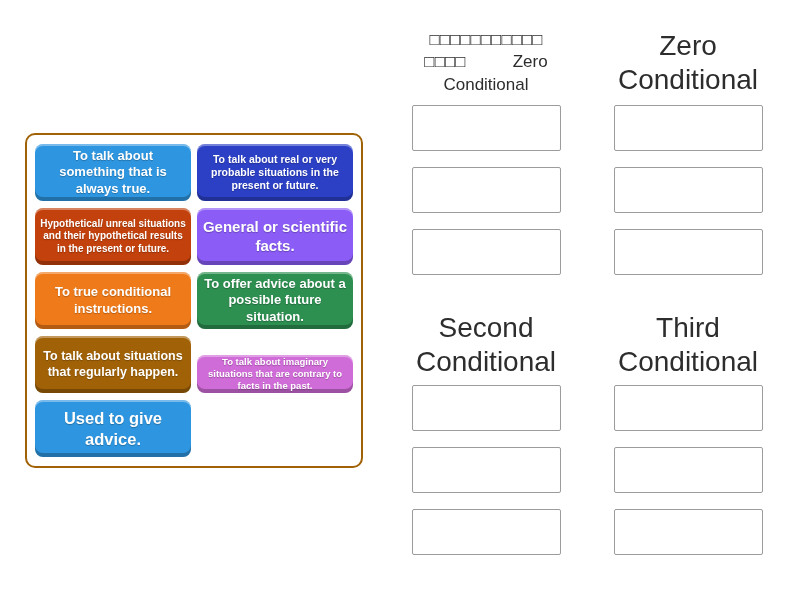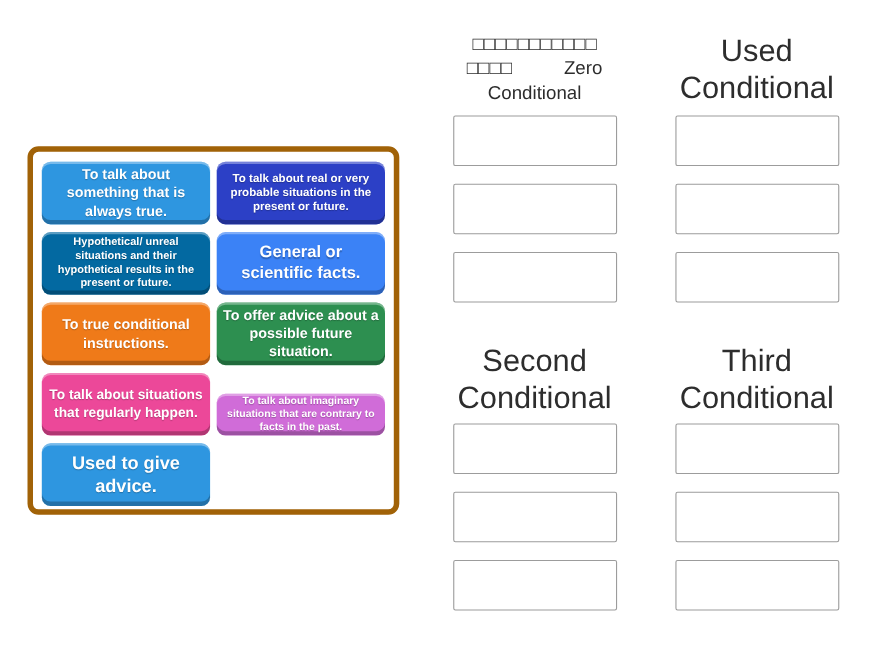--- a/index.html
+++ b/index.html
@@ -3,21 +3,21 @@
 <meta charset="utf-8">
 <style>
   html,body{margin:0;padding:0;background:#ffffff;}
   .board{
     position:relative;width:800px;height:600px;background:#ffffff;overflow:hidden;
     font-family:"Liberation Sans","DejaVu Sans",sans-serif;
   }
   
   .pool{
     position:absolute;left:25px;top:133px;width:338px;height:335px;
-    background:#ffffff;border:5px solid #a16207;border-radius:10px;
+    background:#ffffff;border:2px solid #a16207;border-radius:10px;
     box-sizing:border-box;padding:9px 8px;
     display:grid;grid-template-columns:1fr 1fr;grid-auto-rows:57px;gap:7px 6px;
   }
   .card{
     border-radius:8px;display:flex;align-items:center;justify-content:center;
     text-align:center;color:#ffffff;font-weight:700;line-height:1.25;
     padding:2px 5px;box-sizing:border-box;cursor:grab;
     box-shadow:inset 0 2px 0 rgba(255,255,255,0.35), inset 0 -4px 0 rgba(0,0,0,0.25);
     text-shadow:0 1px 1px rgba(0,0,0,0.25);
   }
@@ -52,33 +52,33 @@
 
 <div class="board">
 
   <div class="pool">
     <div class="card fs-13" style="background: rgb(46, 150, 224);">
         <span>To talk about something that is always true.</span>
       </div>
     <div class="card fs-10p5" style="background: rgb(44, 64, 198);">
         <span>To talk about real or very probable situations in the present or future.</span>
       </div>
-    <div class="card fs-10" style="background: #0369a1; align-items: center;">
+    <div class="card fs-10" style="background: #c2410c; align-items: center;">
         <span>Hypothetical/ unreal situations and their hypothetical results in the present or future.</span>
       </div>
-    <div class="card fs-15" style="background: #3b82f6;">
+    <div class="card fs-15" style="background: #8b5cf6;">
         <span>General or scientific facts.</span>
       </div>
     <div class="card fs-13" style="background: rgb(239, 122, 25);">
         <span>To true conditional instructions.</span>
       </div>
     <div class="card fs-13" style="background: rgb(45, 143, 80);">
         <span>To offer advice about a possible future situation.</span>
       </div>
-    <div class="card fs-12p5" style="background: #ec4899;">
+    <div class="card fs-12p5" style="background: #a16207;">
         <span>To talk about situations that regularly happen.</span>
       </div>
     <div class="card fs-9p5" style="background: rgb(208, 108, 216);">
         <span>To talk about imaginary situations that are contrary to facts in the past.</span>
       </div>
     <div class="card fs-16p5" style="background: rgb(46, 150, 224);">
         <span>Used to give advice.</span>
       </div>
   </div>
 
@@ -87,21 +87,21 @@
 □□□□&nbsp;&nbsp;&nbsp;&nbsp;&nbsp;&nbsp;&nbsp;&nbsp;&nbsp;&nbsp;Zero
 Conditional</div>
     <div>
       <div class="slot"></div>
       <div class="slot"></div>
       <div class="slot"></div>
     </div>
   </div>
 
   <div class="col col-first">
-    <div class="cat-header h85">Used
+    <div class="cat-header h85">Zero
 Conditional</div>
     <div>
       <div class="slot"></div>
       <div class="slot"></div>
       <div class="slot"></div>
     </div>
   </div>
 
   <div class="col col-second">
     <div class="cat-header h80">Second

